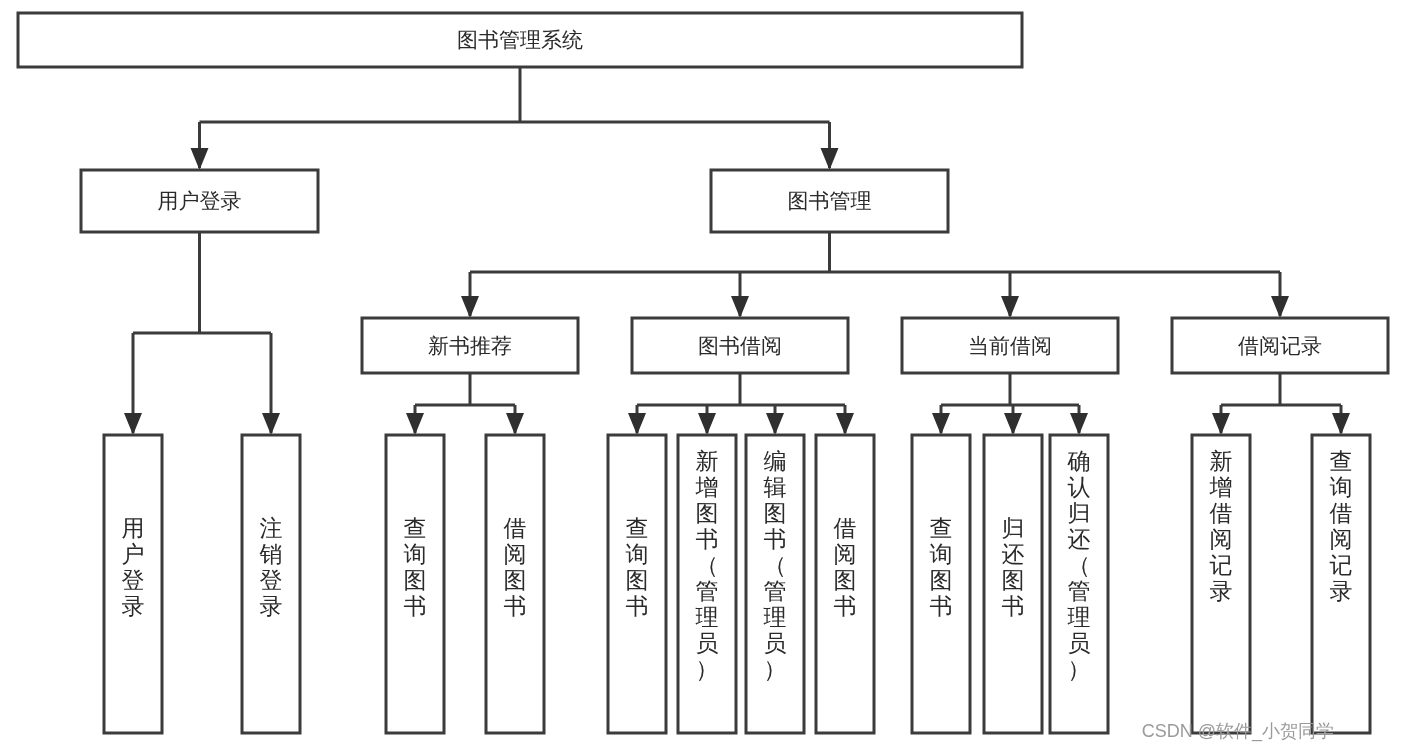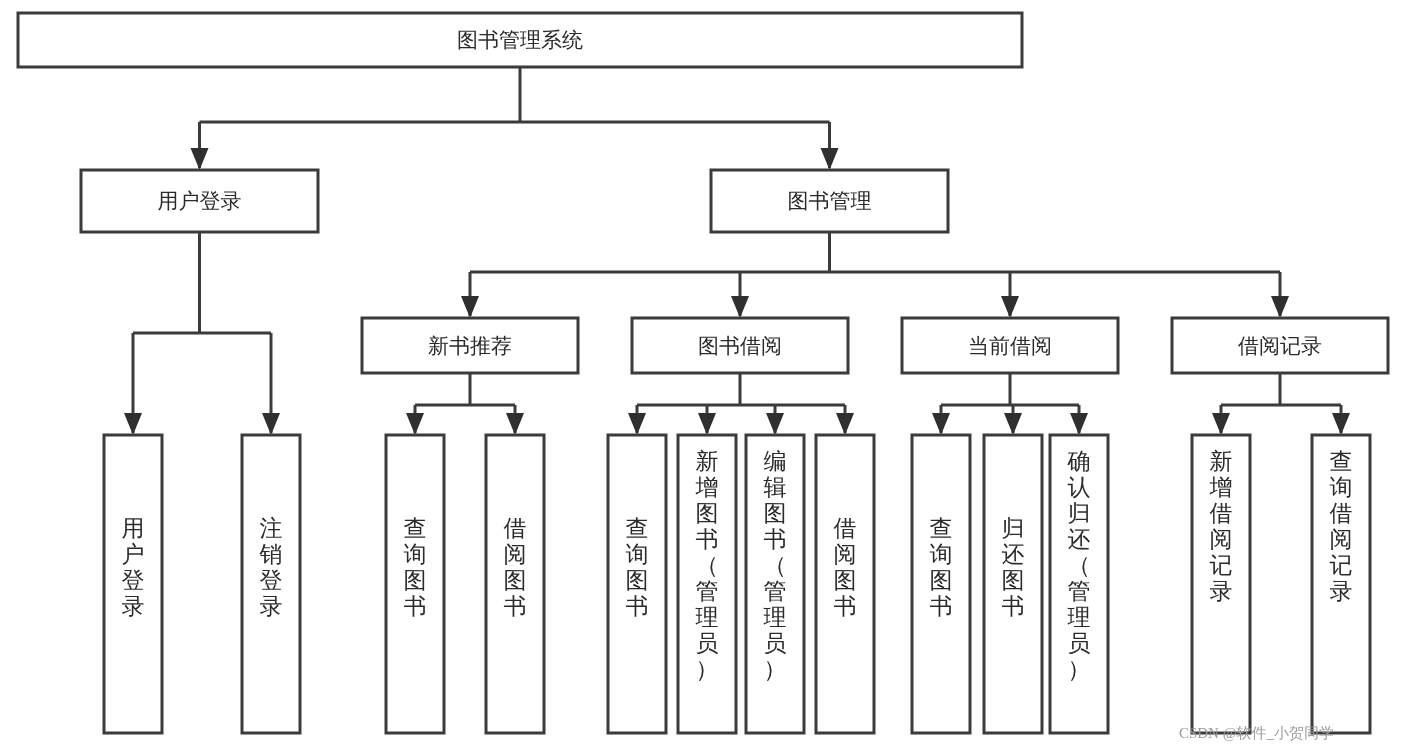--- a/index.html
+++ b/index.html
@@ -57,22 +57,22 @@
   .node-label-v {
     font-family: "DejaVu Sans", "Liberation Sans", sans-serif;
     font-size: 23px;
     fill: #2a2a2a;
     letter-spacing: 0px;
   }
   .watermark {
     position: absolute;
     right: 8px;
     bottom: 4px;
-    font-family: Liberation Serif, serif;
-    font-size: 15px;
+    font-family: Liberation Sans, sans-serif;
+    font-size: 18px;
     color: #9a9a9a;
     white-space: nowrap;
     pointer-events: none;
     margin-left: 10px;
   }
 </style>
 </head>
 <body>
 
 <div id="diagram-root">

